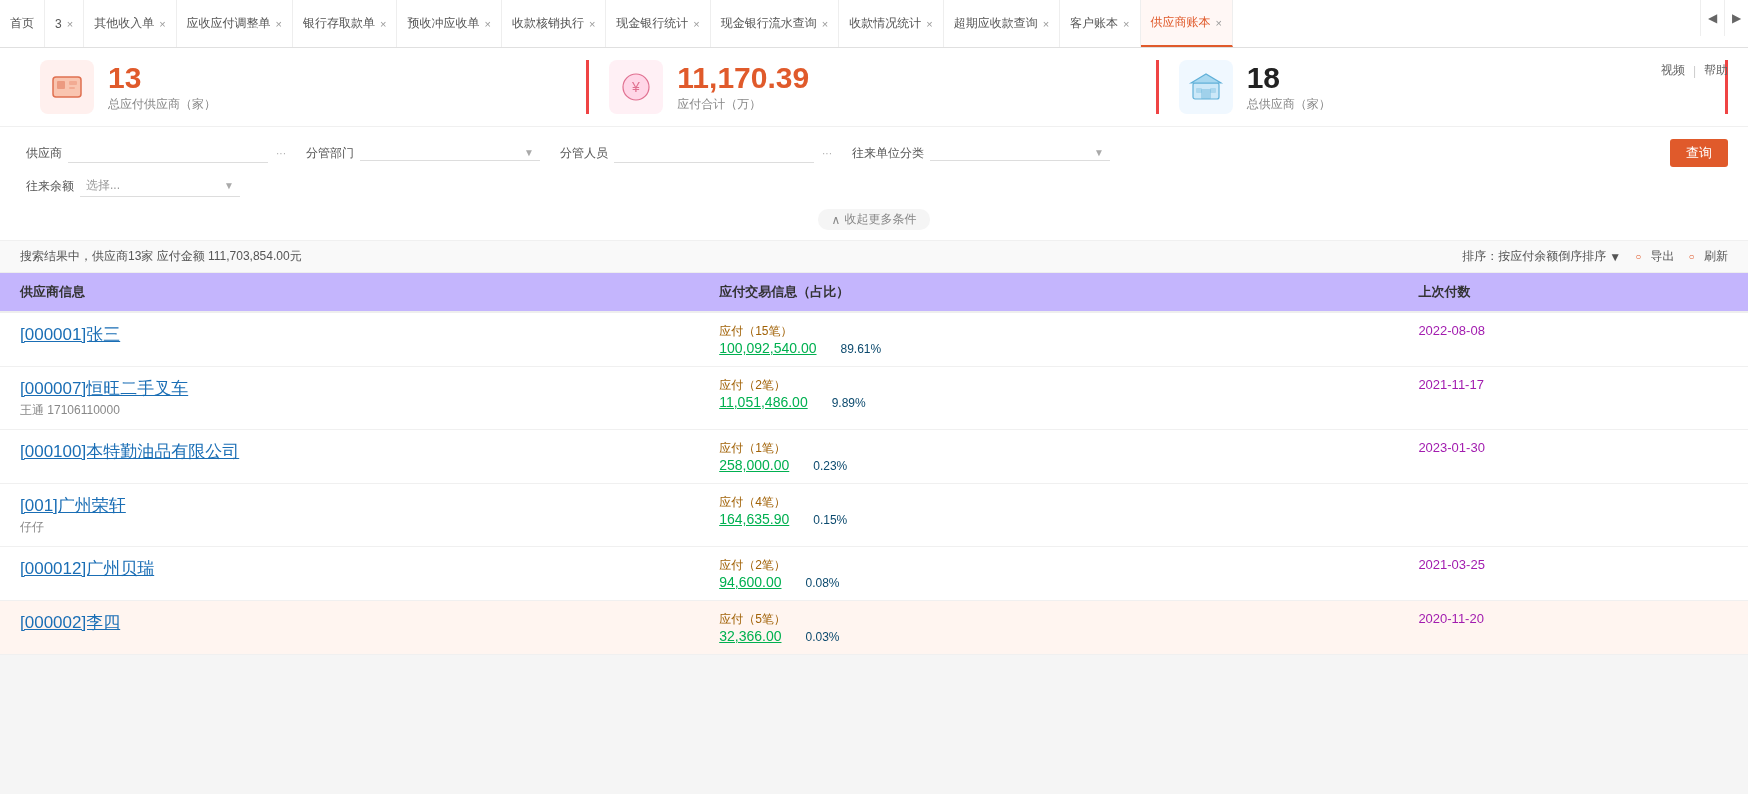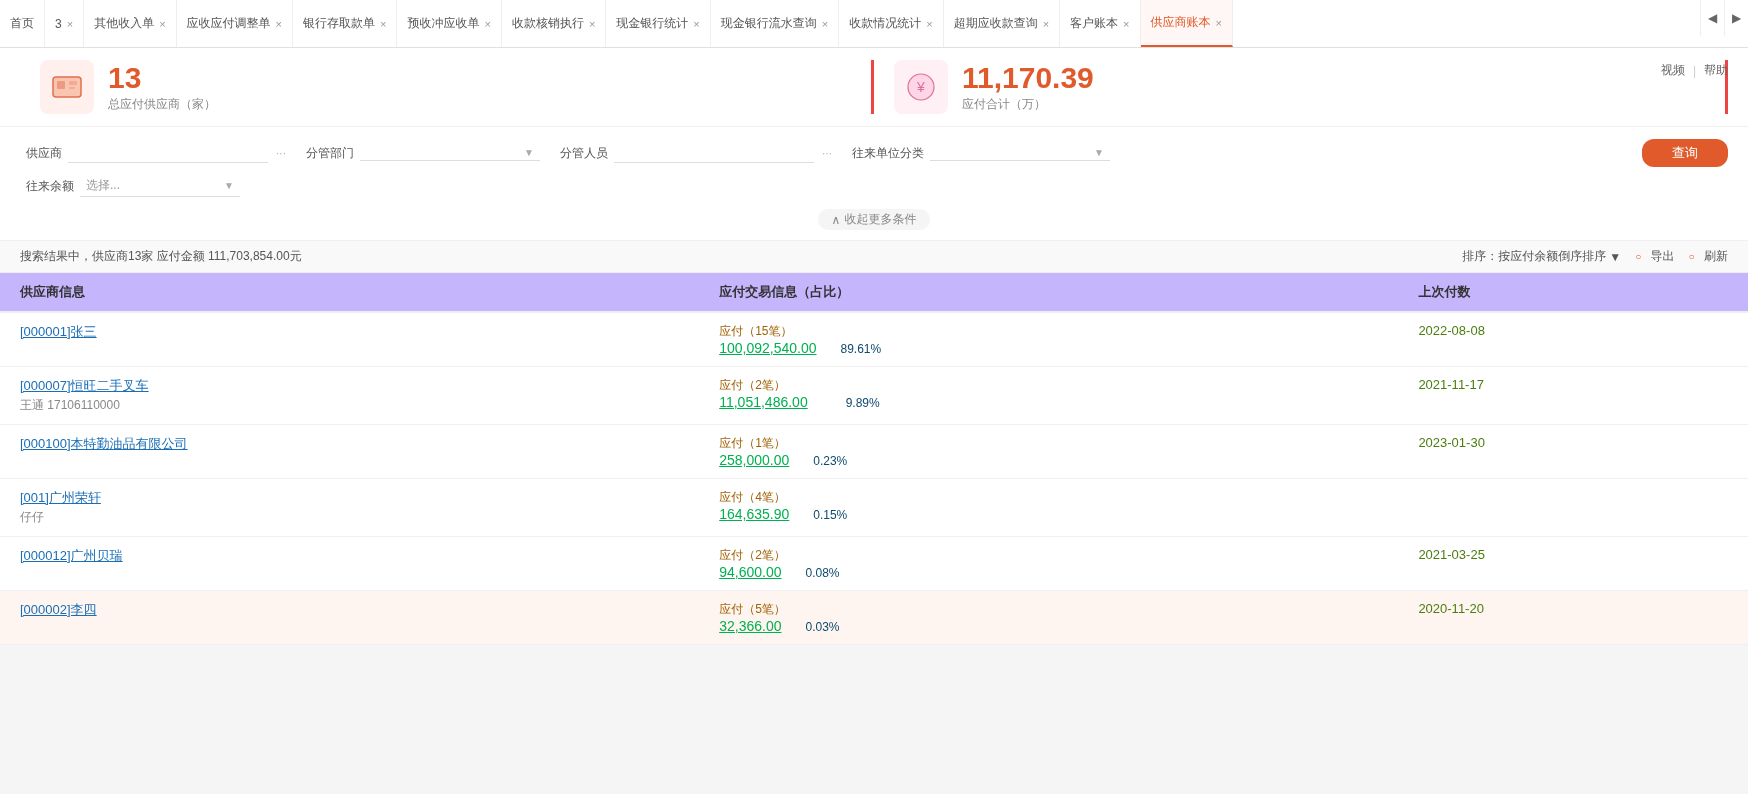--- a/index.html
+++ b/index.html
@@ -145,22 +145,22 @@
       cursor: pointer;
       position: relative;
     }
     .filter-select-text { flex: 1; color: #999; }
     .filter-select-arrow { color: #aaa; font-size: 10px; }
     .filter-dots { color: #aaa; font-size: 10px; margin-left: 2px; cursor: pointer; }
     .btn-query {
       background: #e05a2b;
       color: #fff;
       border: none;
-      padding: 5px 30px;
-      border-radius: 12px;
+      padding: 5px 16px;
+      border-radius: 3px;
       cursor: pointer;
       font-size: 13px;
       margin-left: auto;
     }
     .collapse-bar {
       display: flex;
       justify-content: center;
       padding: 4px 0 2px;
     }
     .collapse-btn {
@@ -237,37 +237,37 @@
     .data-table tbody tr.highlighted { background: #fff5f0; }
     .data-table td {
       padding: 10px 20px;
       font-size: 13px;
       vertical-align: top;
     }
     .supplier-link {
       color: #1a6eb5;
       text-decoration: underline;
       cursor: pointer;
-      font-size: 13px;
+      font-size: 17px;
     }
     .supplier-sub {
       font-size: 12px;
       color: #888;
       margin-top: 2px;
     }
     .transaction-label { font-size: 12px; color: #a16207; }
     .transaction-amount {
       color: #00b050;
       font-size: 14px;
       font-weight: 500;
       cursor: pointer;
       text-decoration: underline;
     }
     .transaction-pct { font-size: 12px; color: #0c4a6e; margin-left: 14px; }
-    .last-pay-date { font-size: 13px; color: #4d7c0f; }
+    .last-pay-date { font-size: 13px; color: #a21caf; }
 
     
     .data-table-wrap {
       overflow-y: auto;
       max-height: 420px;
     }
   </style>
 </head>
 <body>
 
@@ -347,20 +347,35 @@
   <div class="summary-item">
     <div class="summary-icon icon-pink">
       <svg width="36" height="36" viewBox="0 0 36 36" fill="none">
         <circle cx="18" cy="18" r="13" fill="#ffd6e7" stroke="#e07090" stroke-width="1.2"></circle>
         <text x="18" y="23" text-anchor="middle" font-size="14" fill="#e07090">¥</text>
       </svg>
     </div>
     <div class="summary-info">
       <span class="summary-number">11,170.39</span>
       <span class="summary-label">应付合计（万）</span>
+    </div>
+  </div>
+  <div class="summary-item">
+    <div class="summary-icon icon-blue">
+      <svg width="36" height="36" viewBox="0 0 36 36" fill="none">
+        <rect x="5" y="14" width="26" height="16" rx="2" fill="#cce8f8" stroke="#60b0d8" stroke-width="1.2"></rect>
+        <polygon points="3,14 18,5 33,14" fill="#a8d8f0" stroke="#60b0d8" stroke-width="1.2"></polygon>
+        <rect x="13" y="20" width="10" height="10" rx="1" fill="#60b0d8" opacity="0.4"></rect>
+        <rect x="8" y="19" width="6" height="5" rx="1" fill="#60b0d8" opacity="0.3"></rect>
+        <rect x="22" y="19" width="6" height="5" rx="1" fill="#60b0d8" opacity="0.3"></rect>
+      </svg>
+    </div>
+    <div class="summary-info">
+      <span class="summary-number black">18</span>
+      <span class="summary-label">总供应商（家）</span>
     </div>
   </div>
   <div class="top-right-links">
     <span>视频</span>
     <span class="sep">|</span>
     <span>帮助</span>
   </div>
 </div>
 
 <div class="filter-area">
@@ -443,21 +458,21 @@
                 <span class="transaction-amount">100,092,540.00</span>
                 <span class="transaction-pct">89.61%</span>
               </div>
             </td>
             <td><span class="last-pay-date">2022-08-08</span></td>
           </tr>
           <tr>
             <td><span class="supplier-link">[000007]恒旺二手叉车</span><div class="supplier-sub">王通  17106110000</div></td>
             <td>
               <div class="transaction-label">应付（2笔）</div>
-              <div style="display: flex; align-items: baseline; gap: 24px;">
+              <div style="display: flex; align-items: baseline; gap: 10px;">
                 <span class="transaction-amount">11,051,486.00</span>
                 <span class="transaction-pct">9.89%</span>
               </div>
             </td>
             <td><span class="last-pay-date">2021-11-17</span></td>
           </tr>
           <tr>
             <td><span class="supplier-link">[000100]本特勤油品有限公司</span></td>
             <td>
               <div class="transaction-label">应付（1笔）</div>

